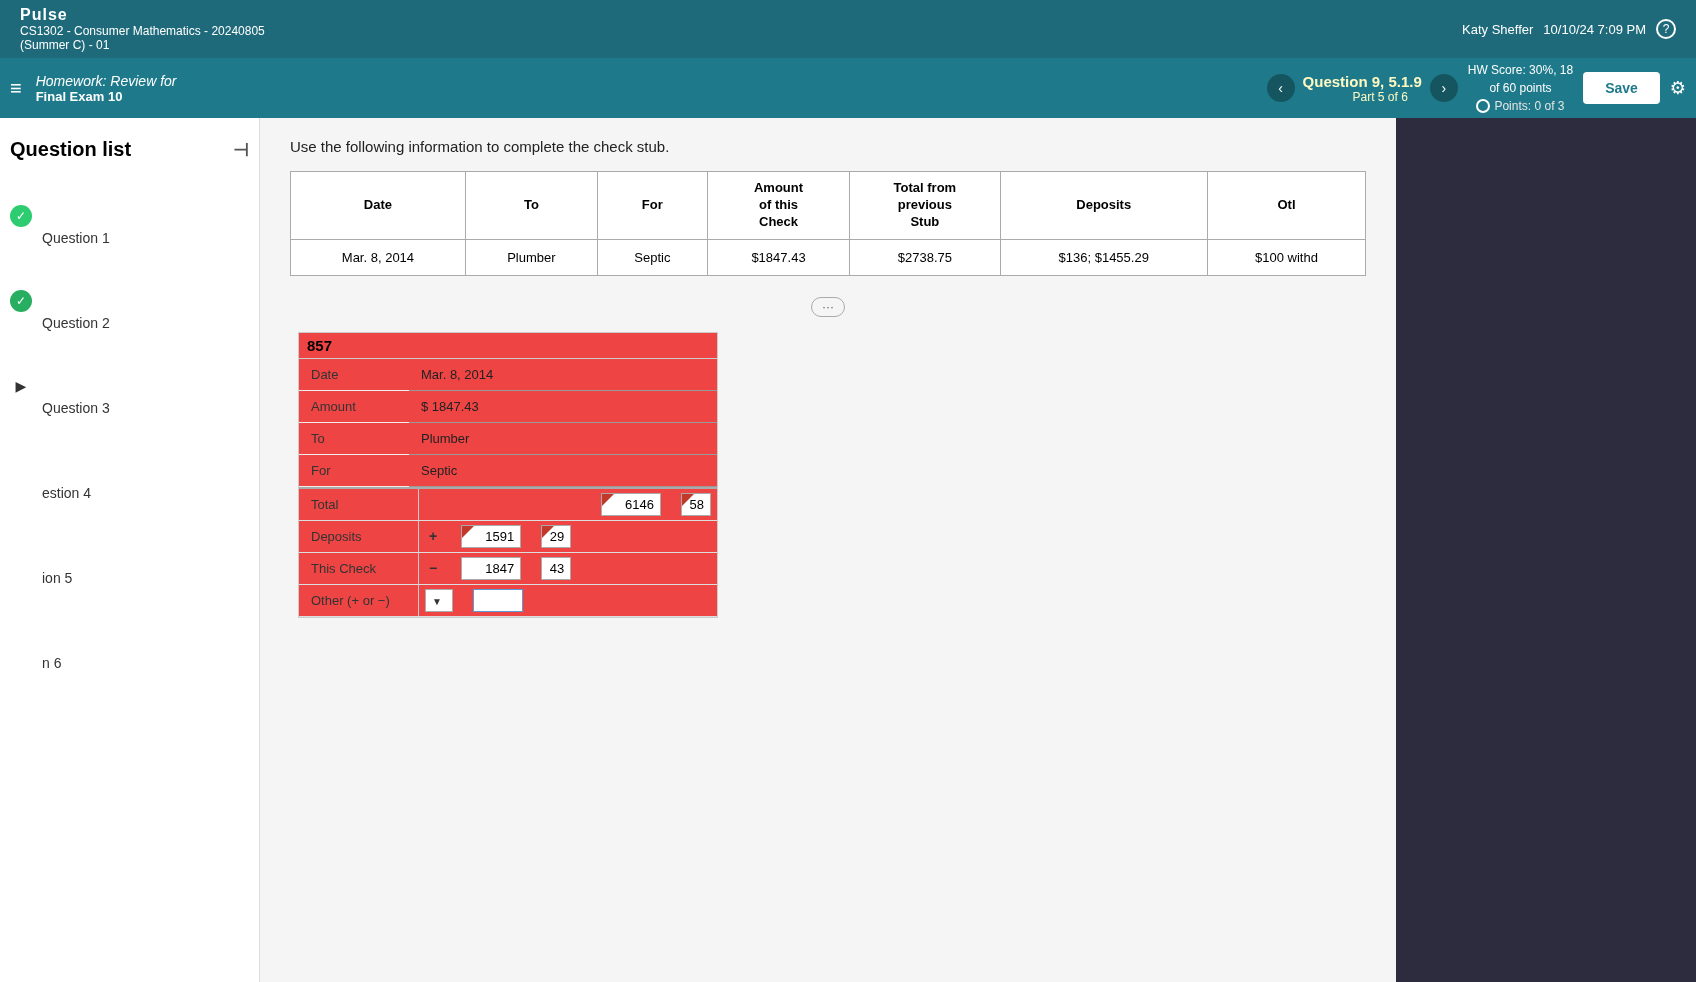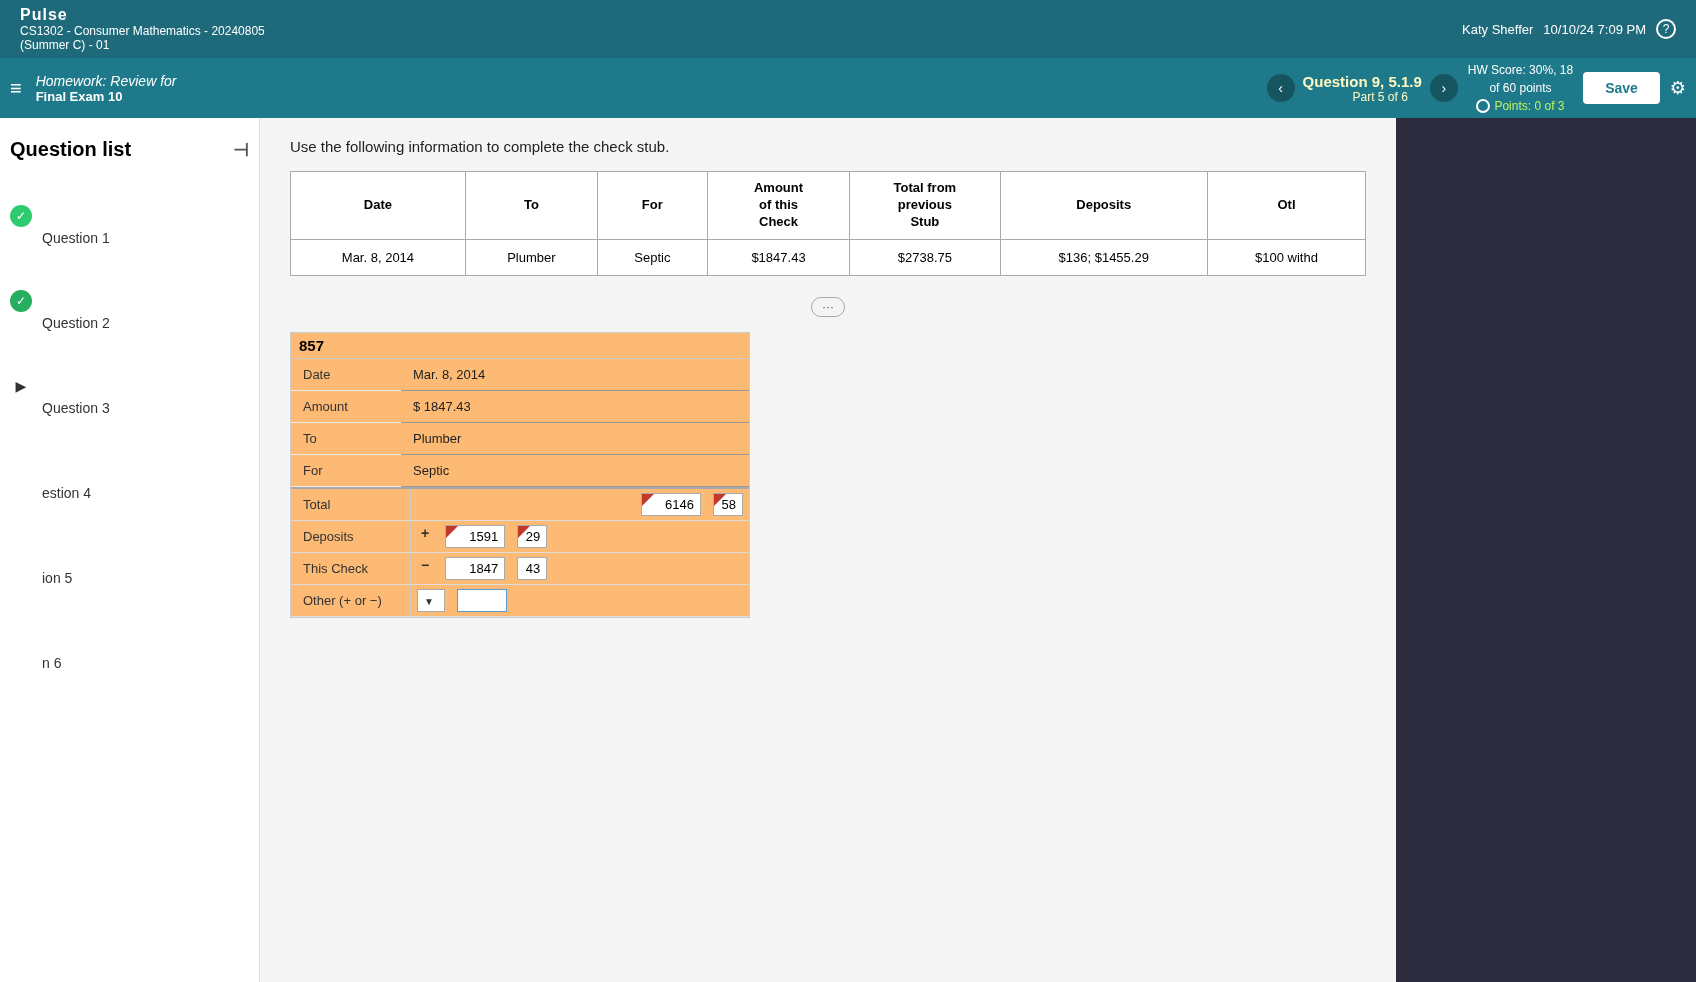--- a/index.html
+++ b/index.html
@@ -119,21 +119,21 @@
     }
     .hw-score {
       font-size: 12px;
       color: white;
     }
     .points-label {
       display: flex;
       align-items: center;
       gap: 4px;
       font-size: 12px;
-      color: #bef264;
+      color: #e5e5e5;
     }
     .circle-icon {
       width: 14px;
       height: 14px;
       border: 2px solid white;
       border-radius: 50%;
       display: inline-block;
     }
 
     
@@ -256,24 +256,25 @@
     .dots-row {
       text-align: center;
       padding: 4px 0;
       color: #555;
       cursor: pointer;
       font-size: 12px;
     }
 
     
     .check-container {
-      background: #fdba74;
+      background: #ef4444;
       border: 1px solid #ccc;
-      width: 460px;
-      font-size: 13px;
+      width: 420px;
+      font-size: 13px;
+      margin-left: 8px;
     }
     .check-number {
       padding: 4px 8px;
       font-size: 15px;
       font-weight: bold;
       border-bottom: 1px solid #ccc;
     }
     .check-form-grid {
       display: grid;
       grid-template-columns: 110px 1fr;
@@ -300,23 +301,23 @@
       border-bottom: 1px solid #ddd;
     }
     .check-bottom-label {
       padding: 8px 12px;
       font-size: 13px;
       color: #333;
       border-right: 1px solid #ccc;
     }
     .check-bottom-value {
       display: flex;
-      align-items: flex-start;
+      align-items: center;
       padding: 4px 6px;
-      gap: 12px;
+      gap: 20px;
     }
     .num-box {
       border: 1px solid #aaa;
       padding: 3px 6px;
       font-size: 13px;
       min-width: 60px;
       text-align: right;
       background: white;
     }
     .num-box-small {

